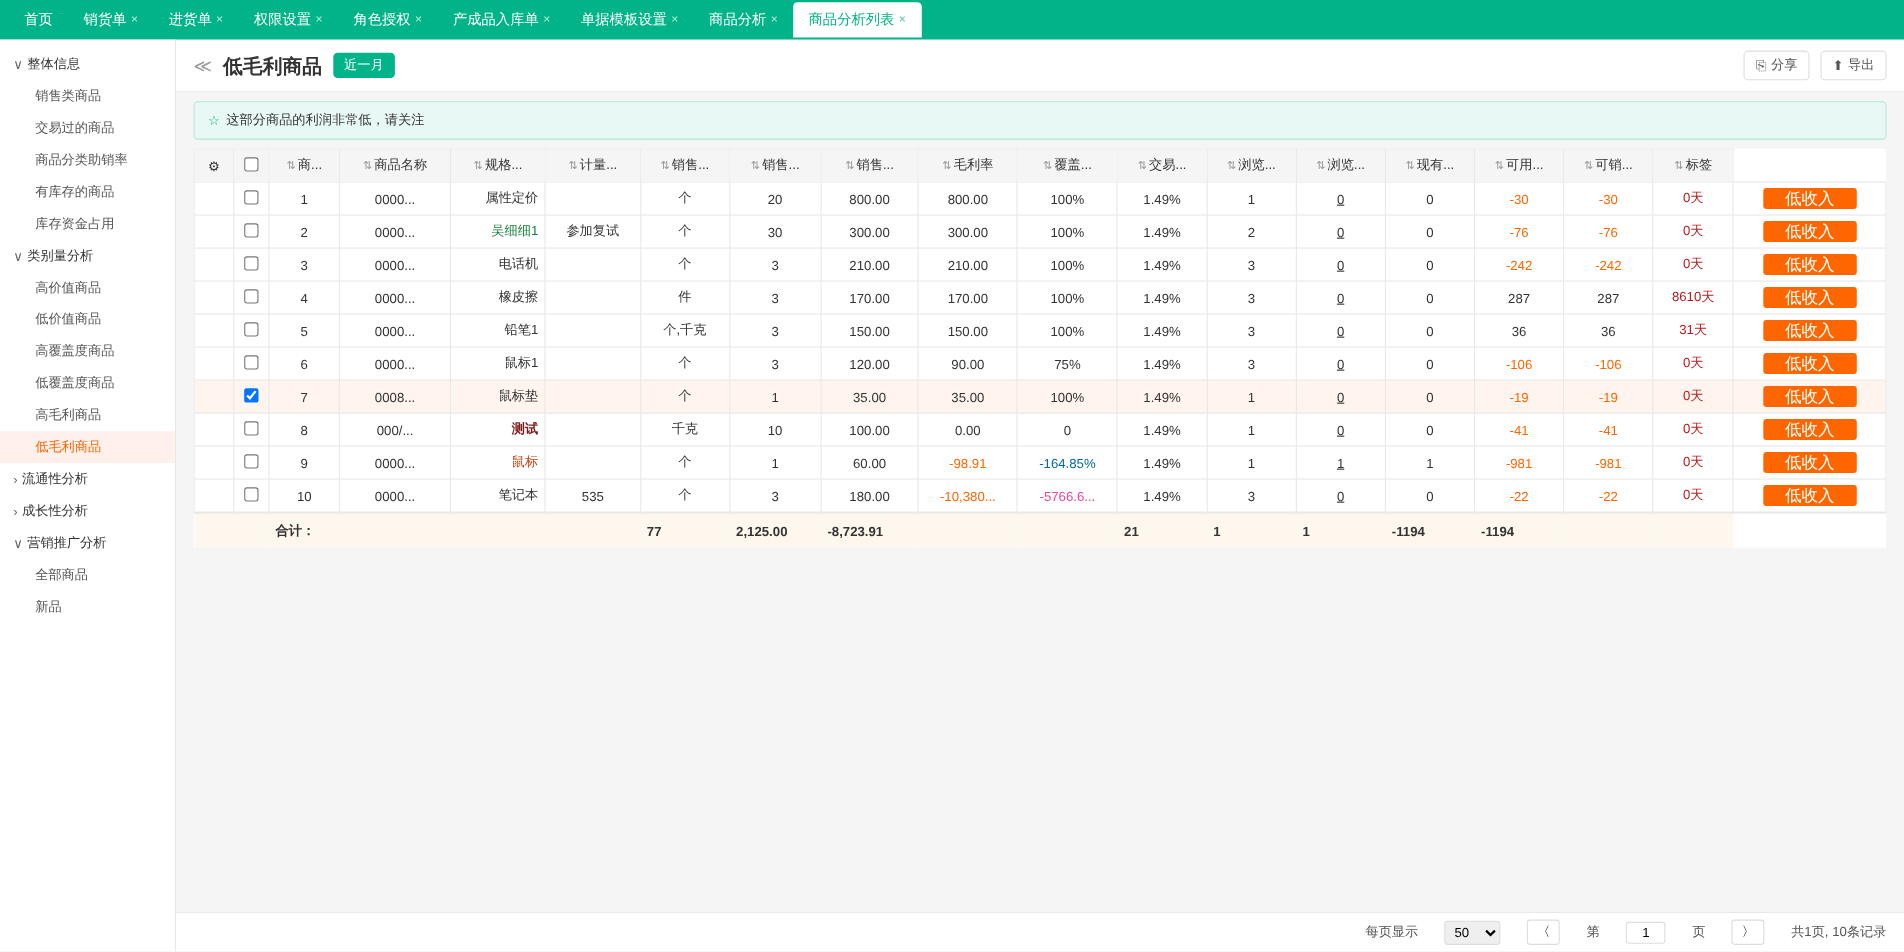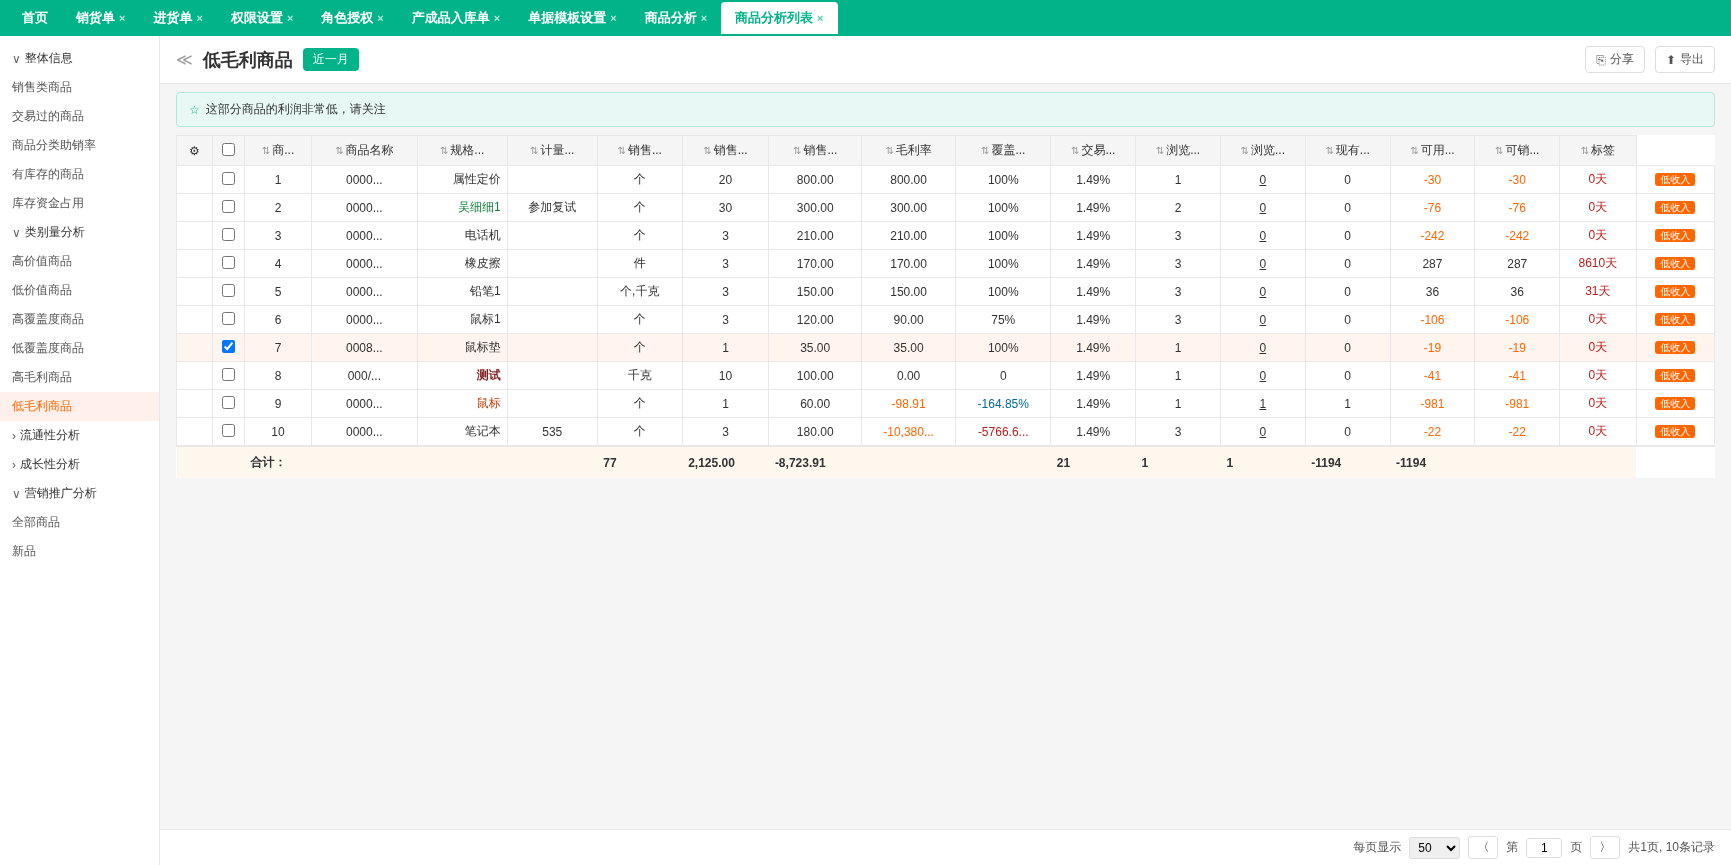--- a/index.html
+++ b/index.html
@@ -1,31 +1,31 @@
 <!DOCTYPE html>
 <html><head>
   <meta charset="utf-8">
   <style>
     * { margin: 0; padding: 0; box-sizing: border-box; }
     body { font-family: "Microsoft YaHei", Arial, sans-serif; font-size: 12px; background: #f5f5f5; color: #333; width: 1731px; min-height: 865px; overflow-x: hidden; }
 
     
     .top-nav { background: #00b388; display: flex; align-items: center; height: 36px; padding: 0 8px; }
-    .top-nav .nav-item { color: #fff; padding: 0 14px; height: 32px; display: flex; align-items: center; cursor: pointer; font-size: 13px; white-space: nowrap; font-weight: bold; }
+    .top-nav .nav-item { color: #fff; padding: 0 14px; height: 32px; display: flex; align-items: center; cursor: pointer; font-size: 13px; white-space: nowrap; }
     .top-nav .nav-item.active { background: #fff; color: #00b388; border-radius: 4px 4px 0 0; }
     .top-nav .nav-item .close-x { margin-left: 4px; font-size: 11px; opacity: 0.7; }
 
     
     .main-layout { display: flex; height: calc(865px - 36px); }
 
     
     .sidebar { width: 160px; background: #fff; border-right: 1px solid #e8e8e8; overflow-y: auto; flex-shrink: 0; padding: 8px 0; }
     .sidebar-group-label { display: flex; align-items: center; padding: 6px 12px; font-size: 12px; color: #333; cursor: pointer; }
     .sidebar-group-label .arrow { margin-right: 4px; color: #666; }
-    .sidebar-item { padding: 6px 12px 6px 12px; font-size: 12px; color: #555; cursor: pointer; white-space: nowrap; }
+    .sidebar-item { padding: 6px 12px 6px 32px; font-size: 12px; color: #555; cursor: pointer; white-space: nowrap; }
     .sidebar-item.active { background: #fff0eb; color: #ff6600; }
 
     
     .content { flex: 1; display: flex; flex-direction: column; overflow: hidden; }
 
     
     .content-header { display: flex; align-items: center; padding: 10px 16px; background: #fff; border-bottom: 1px solid #e8e8e8; gap: 10px; }
     .page-title { font-size: 18px; font-weight: bold; color: #333; }
     .filter-btn { background: #00b388; color: #fff; border: none; border-radius: 4px; padding: 3px 10px; font-size: 12px; cursor: pointer; }
     .search-box { display: flex; align-items: center; border: 1px solid #ddd; border-radius: 4px; padding: 3px 8px; flex: 1; max-width: 300px; }
@@ -40,30 +40,30 @@
     
     .table-container { flex: 1; overflow: auto; margin: 0 16px; }
     table { width: 100%; border-collapse: collapse; background: #fff; font-size: 12px; }
     thead tr { background: #f5f5f5; }
     thead th { border: 1px solid #e8e8e8; padding: 6px 6px; text-align: center; white-space: nowrap; font-weight: normal; color: #333; position: sticky; top: 0; background: #f5f5f5; z-index: 1; }
     thead th .sort-icon { color: #999; font-size: 10px; margin-right: 2px; }
     tbody tr { border-bottom: 1px solid #f0f0f0; }
     tbody tr.selected { background: #fff4ee; }
     tbody td { border: 1px solid #e8e8e8; padding: 5px 6px; text-align: center; white-space: nowrap; }
     tbody td.left { text-align: right; }
-    .tag { background: #ff6600; color: #fff; border-radius: 3px; padding: 1px 5px; font-size: 10px; }
+    .tag { background: #ff6600; color: #fff; border-radius: 3px; padding: 1px 20px; font-size: 15px; }
     .orange-text { color: #b91c1c; }
     .underline { text-decoration: underline; cursor: pointer; }
 
     
     .total-row { background: #fdf7ee; border-top: 2px solid #e8e8e8; }
     .total-row td { padding: 7px 6px; font-weight: bold; }
 
     
-    .bottom-bar { display: flex; align-items: center; justify-content: flex-end; padding: 6px 16px; background: #fff; border-top: 1px solid #e8e8e8; gap: 8px; font-size: 12px; color: #555; }
+    .bottom-bar { display: flex; align-items: center; justify-content: flex-end; padding: 6px 16px; background: #fff; border-top: 1px solid #e8e8e8; gap: 24px; font-size: 12px; color: #555; }
     .bottom-bar select { border: 1px solid #ddd; border-radius: 3px; padding: 2px 4px; font-size: 12px; }
     .page-btn { border: 1px solid #ddd; background: #fff; padding: 2px 8px; border-radius: 3px; cursor: pointer; font-size: 12px; }
     .page-input { border: 1px solid #ddd; border-radius: 3px; padding: 2px 6px; width: 36px; text-align: center; font-size: 12px; }
 
     
     ::-webkit-scrollbar { width: 6px; height: 6px; }
     ::-webkit-scrollbar-track { background: #f1f1f1; }
     ::-webkit-scrollbar-thumb { background: #ccc; border-radius: 3px; }
   </style>
 </head>
@@ -363,21 +363,21 @@
       <td></td>
       <td><input type="checkbox" style=""></td>
       <td>10</td>
       <td>0000...</td>
       <td class="left" style="cursor:pointer;color:#333;">笔记本</td>
       <td>535</td>
       <td>个</td>
       <td>3</td>
       <td>180.00</td>
       <td style="color:#ff6600;">-10,380...</td>
-      <td style="color:#b91c1c;">-5766.6...</td>
+      <td style="color:#ec4899;">-5766.6...</td>
       <td>1.49%</td>
       <td>3</td>
       <td class="underline">0</td>
       <td>0</td>
       <td style="color:#ff6600;">-22</td>
       <td style="color:#ff6600;">-22</td>
       <td class="orange-text">0天</td>
       <td><span class="tag">低收入</span></td>
     </tr>
           </tbody>

